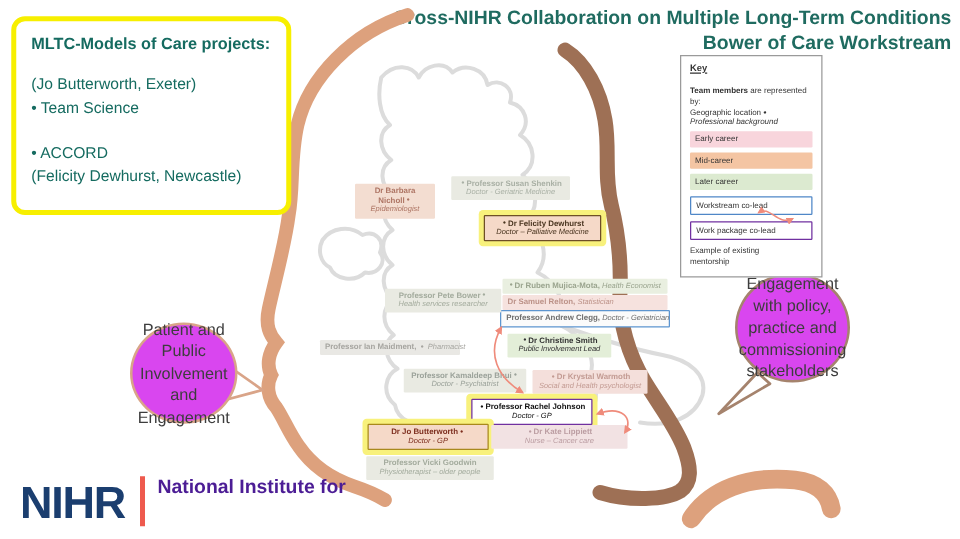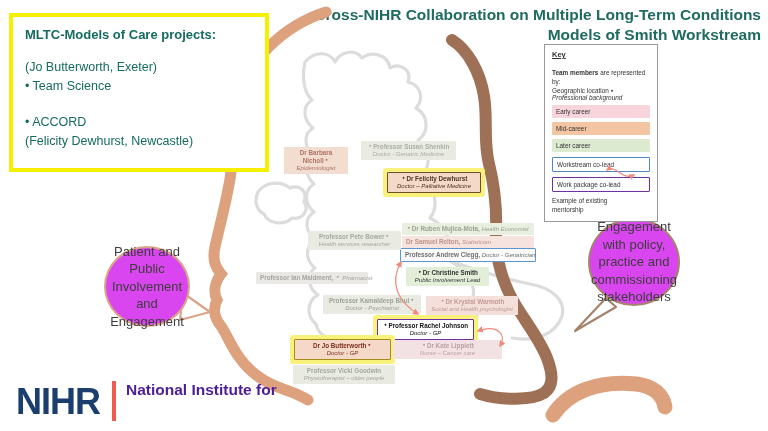--- a/index.html
+++ b/index.html
@@ -2,42 +2,42 @@
 <html><head>
 <meta charset="utf-8">
 <style>
   html,body{margin:0;padding:0;}
   #stage{position:relative;width:768px;height:431px;background:#ffffff;overflow:hidden;
          font-family:"Liberation Sans",sans-serif;}
   
   .title{position:absolute;top:5px;right:7px;width:460px;text-align:right;
          color:#1f6b60;font-size:15.5px;font-weight:600;line-height:1.3;}
   
-  .projects{position:absolute;left:9px;top:13px;width:260px;background:#fff;
-            border:4px solid #f7ef00;border-radius:0;padding:10px 12px 12px 12px;
+  .projects{position:absolute;left:9px;top:13px;width:224px;background:#fff;
+            border:4px solid #f7ef00;border-radius:11px;padding:10px 12px 12px 12px;
             color:#156b60;box-sizing:border-box;}
   .projects .hd{font-size:13px;font-weight:bold;margin-bottom:16px;}
   .projects .item{margin-bottom:16px;font-size:12.5px;line-height:1.55;}
   .projects .item:last-child{margin-bottom:4px;}
   
   .key{position:absolute;left:544px;top:44px;width:114px;background:#fff;
        border:1px solid #9a9a9a;padding:5px 7px 6px 7px;box-sizing:border-box;color:#333;}
   .key .kt{font-size:7.5px;font-weight:bold;text-decoration:underline;margin-bottom:10px;}
   .key .ki{font-size:6.4px;line-height:1.35;}
   .key .kgeo{font-size:6.4px;margin-top:1px;}
   .key .kgeo .gdot{font-size:4.5px;vertical-align:1px;}
   .key .kprof{font-size:6.4px;font-style:italic;margin-bottom:4px;}
   .key .swatch{font-size:6.4px;padding:3px 4px;margin:4px 0;border-radius:1px;}
   .key .outl{font-size:6.4px;padding:3px 4px;margin:5px 0;background:#fff;border-radius:1px;}
   .key .kment{font-size:6.4px;line-height:1.4;margin-top:5px;width:70%;}
   
   .bubble{position:absolute;border-radius:50%;background:#d946ef;display:flex;align-items:center;
           justify-content:center;text-align:center;color:#3d3d3d;font-size:13px;line-height:1.35;
           padding:6px;box-sizing:border-box;z-index:4;}
-  .bubble.left{left:104px;top:246px;width:86px;height:81px;border:2.4px solid #d9a488;}
+  .bubble.left{left:104px;top:258px;width:86px;height:81px;border:2.4px solid #d9a488;}
   .bubble.right{left:588px;top:218px;width:92px;height:88px;border:2.4px solid #a5836d;}
   
   .member{position:absolute;box-sizing:border-box;padding:1.5px 2px;text-align:center;
           line-height:1.3;font-size:6.3px;z-index:3;border-radius:1px;}
   .member .mname{font-weight:bold;}
   .member .mrole{display:block;font-style:italic;font-size:6px;}
   .member.inline{text-align:left;white-space:nowrap;padding-left:4px;}
   .member.inline .mrole{display:inline;}
   .member .dot{display:none;font-size:4.4px;vertical-align:1.5px;margin:0 1.5px;}
   .member.dl .dot-l{display:inline;}
@@ -70,21 +70,21 @@
     <path d="M452,40 C468,50 480,72 484,96 C488,120 483,140 489,164 C495,188 497,210 496,234 C495,258 503,284 515,304 C527,324 540,340 547,358 C553,374 554,386 544,393 C533,400 503,401 480,394" stroke="#9e7055" stroke-width="12" fill="none" stroke-linecap="round"></path>
 
     <path d="M553,415 C568,392 598,380 636,384 C654,386 663,395 665,407" stroke="#dda17d" stroke-width="15" fill="none" stroke-linecap="round"></path>
 
     <path d="M183,293 L210,312 L180,320 Z" fill="#ffffff" stroke="#d9a488" stroke-width="2.2" stroke-linejoin="round"></path>
     <path d="M606,298 L575,331 L616,307 Z" fill="#ffffff" stroke="#a5836d" stroke-width="2.2" stroke-linejoin="round"></path>
   </svg>
 
   <div class="title">
     <div>Cross-NIHR Collaboration on Multiple Long-Term Conditions</div>
-    <div>Models of Smith Workstream</div>
+    <div>Bower of Care Workstream</div>
   </div>
 
   <div class="projects" style="z-index:5;">
     <div class="hd">MLTC-Models of Care projects:</div>
     <div class="item">
       <div>(Jo Butterworth, Exeter)</div>
       <div>• Team Science</div>
     </div>
     <div class="item">
       <div>• ACCORD</div>

